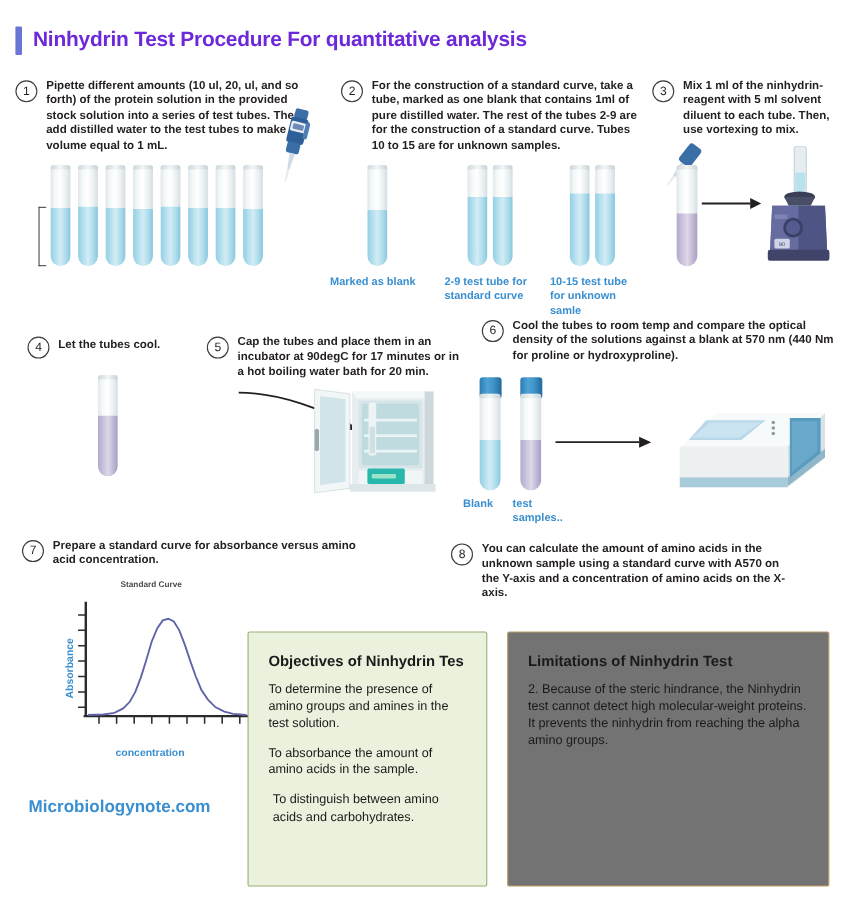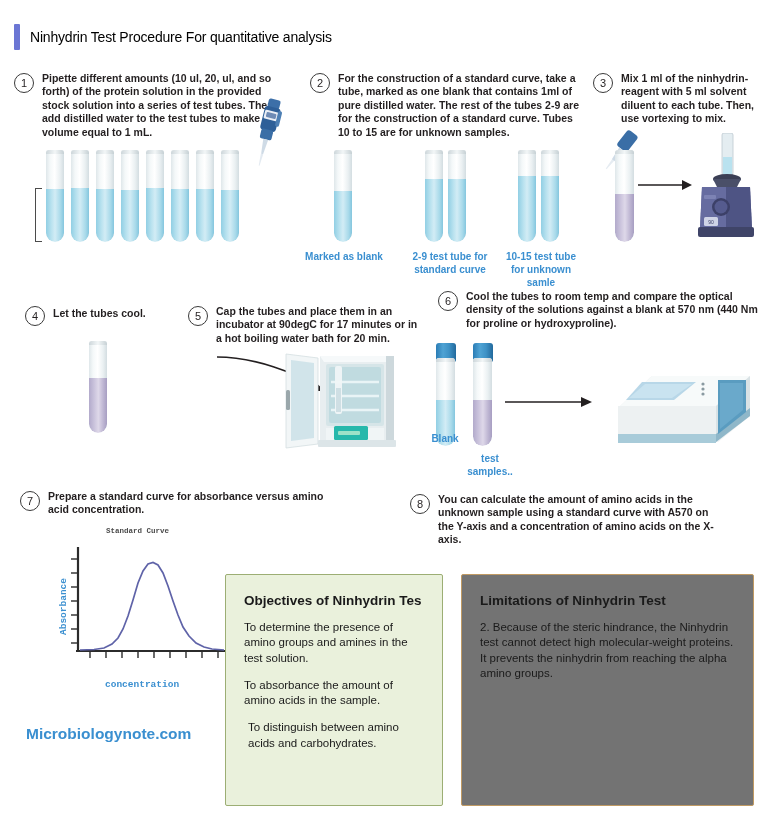--- a/index.html
+++ b/index.html
@@ -8,36 +8,36 @@
     background: #ffffff;
     font-family: "Liberation Sans", sans-serif;
     position: relative;
     overflow: hidden;
   }
   .page { position: relative; width: 768px; height: 819px; }
 
   
   .title-row { position: absolute; left: 14px; top: 24px; display: flex; align-items: center; gap: 10px; }
   .title-bar { width: 6px; height: 26px; background: #6b76d4; border-radius: 1px; }
-  .title-text { font-size: 14px; font-weight: normal; color: #000000; letter-spacing: -0.2px; }
+  .title-text { font-size: 19px; font-weight: bold; color: #6d28d9; letter-spacing: -0.2px; }
 
   
   .step { position: absolute; display: flex; gap: 8px; }
   .step-num {
     width: 20px; height: 20px; min-width: 20px; border-radius: 50%;
     border: 1.3px solid #3a3a3a; color: #231f20;
     font-size: 11px; display: flex; align-items: center; justify-content: center;
     margin-top: 1px;
   }
   .step-text { font-size: 10.5px; font-weight: bold; color: #231f20; line-height: 1.28; }
 
   
   .cap {
     position: absolute; color: #3a8fd0; font-size: 10px; font-weight: bold;
-    line-height: 1.3; text-align: center;
+    line-height: 1.3; text-align: left;
   }
   .cap-left { text-align: left; }
 
   
   .tube { position: absolute; }
   .tube .glass {
     width: 100%; height: 100%;
     border-radius: 3px 3px 11px 11px;
     background: linear-gradient(to right,#dfe7ea 0%,#f4f8f9 22%,#ffffff 48%,#eaf0f2 78%,#d3dde1 100%);
     overflow: hidden; position: relative;
@@ -84,21 +84,21 @@
   .panel-obj {
     background: #eaf1dc; border: 1.5px solid #9cae74;
   }
   .panel-lim {
     background: #737373; border: 1.5px solid #c09a63;
   }
   .panel h3 { font-size: 13.5px; font-weight: bold; color: #1a1a1a; margin-bottom: 12px; }
   .panel p { font-size: 11.5px; color: #1a1a1a; line-height: 1.33; margin-bottom: 12px; }
 
   
-  .chart-wrap { position: absolute; font-family: Liberation Mono, monospace; }
+  .chart-wrap { position: absolute; }
   .chart-title { font-size: 7.5px; color: #4a4a4a; text-align: center; font-weight: bold; }
   .axis-y-label {
     position: absolute; color: #3a8fd0; font-size: 9.5px; font-weight: bold;
     transform: rotate(-90deg); transform-origin: left top; white-space: nowrap;
   }
   .axis-x-label { position: absolute; color: #3a8fd0; font-size: 9.5px; font-weight: bold; }
 
   
   .footer {
     position: absolute; color: #3a8fd0; font-size: 15.5px; font-weight: bold;
@@ -318,21 +318,21 @@
         <div class="liq liq-blue" style="height:52%"></div>
       </div>
   </div>
   <div class="tube" style="left:473px; top:358px; width:19px; height:88px;">
     <div class="cap-top"></div>
     <div class="glass">
         <div class="rim"></div>
         <div class="liq liq-purple" style="height:52%"></div>
       </div>
   </div>
-  <div class="cap" style="left:421px; top:432px; width:48px;">Blank</div>
+  <div class="cap" style="left:421px; top:452px; width:48px;">Blank</div>
   <div class="cap" style="left:466px; top:452px; width:48px;">test samples..</div>
 
 
   <svg class="arrow-svg" style="left:505px; top:395px;" width="88" height="14">
     <line x1="0" y1="7" x2="76" y2="7" stroke="#231f20" stroke-width="1.6"></line>
     <polygon points="76,2 87,7 76,12" fill="#231f20"></polygon>
   </svg>
 
   <svg style="position:absolute; left:600px; top:368px;" width="160" height="90" viewBox="0 0 160 90">
     <path d="M18 40 L52 8 L150 8 L150 48 L118 74 L18 74 Z" fill="#eef2f3"></path>

